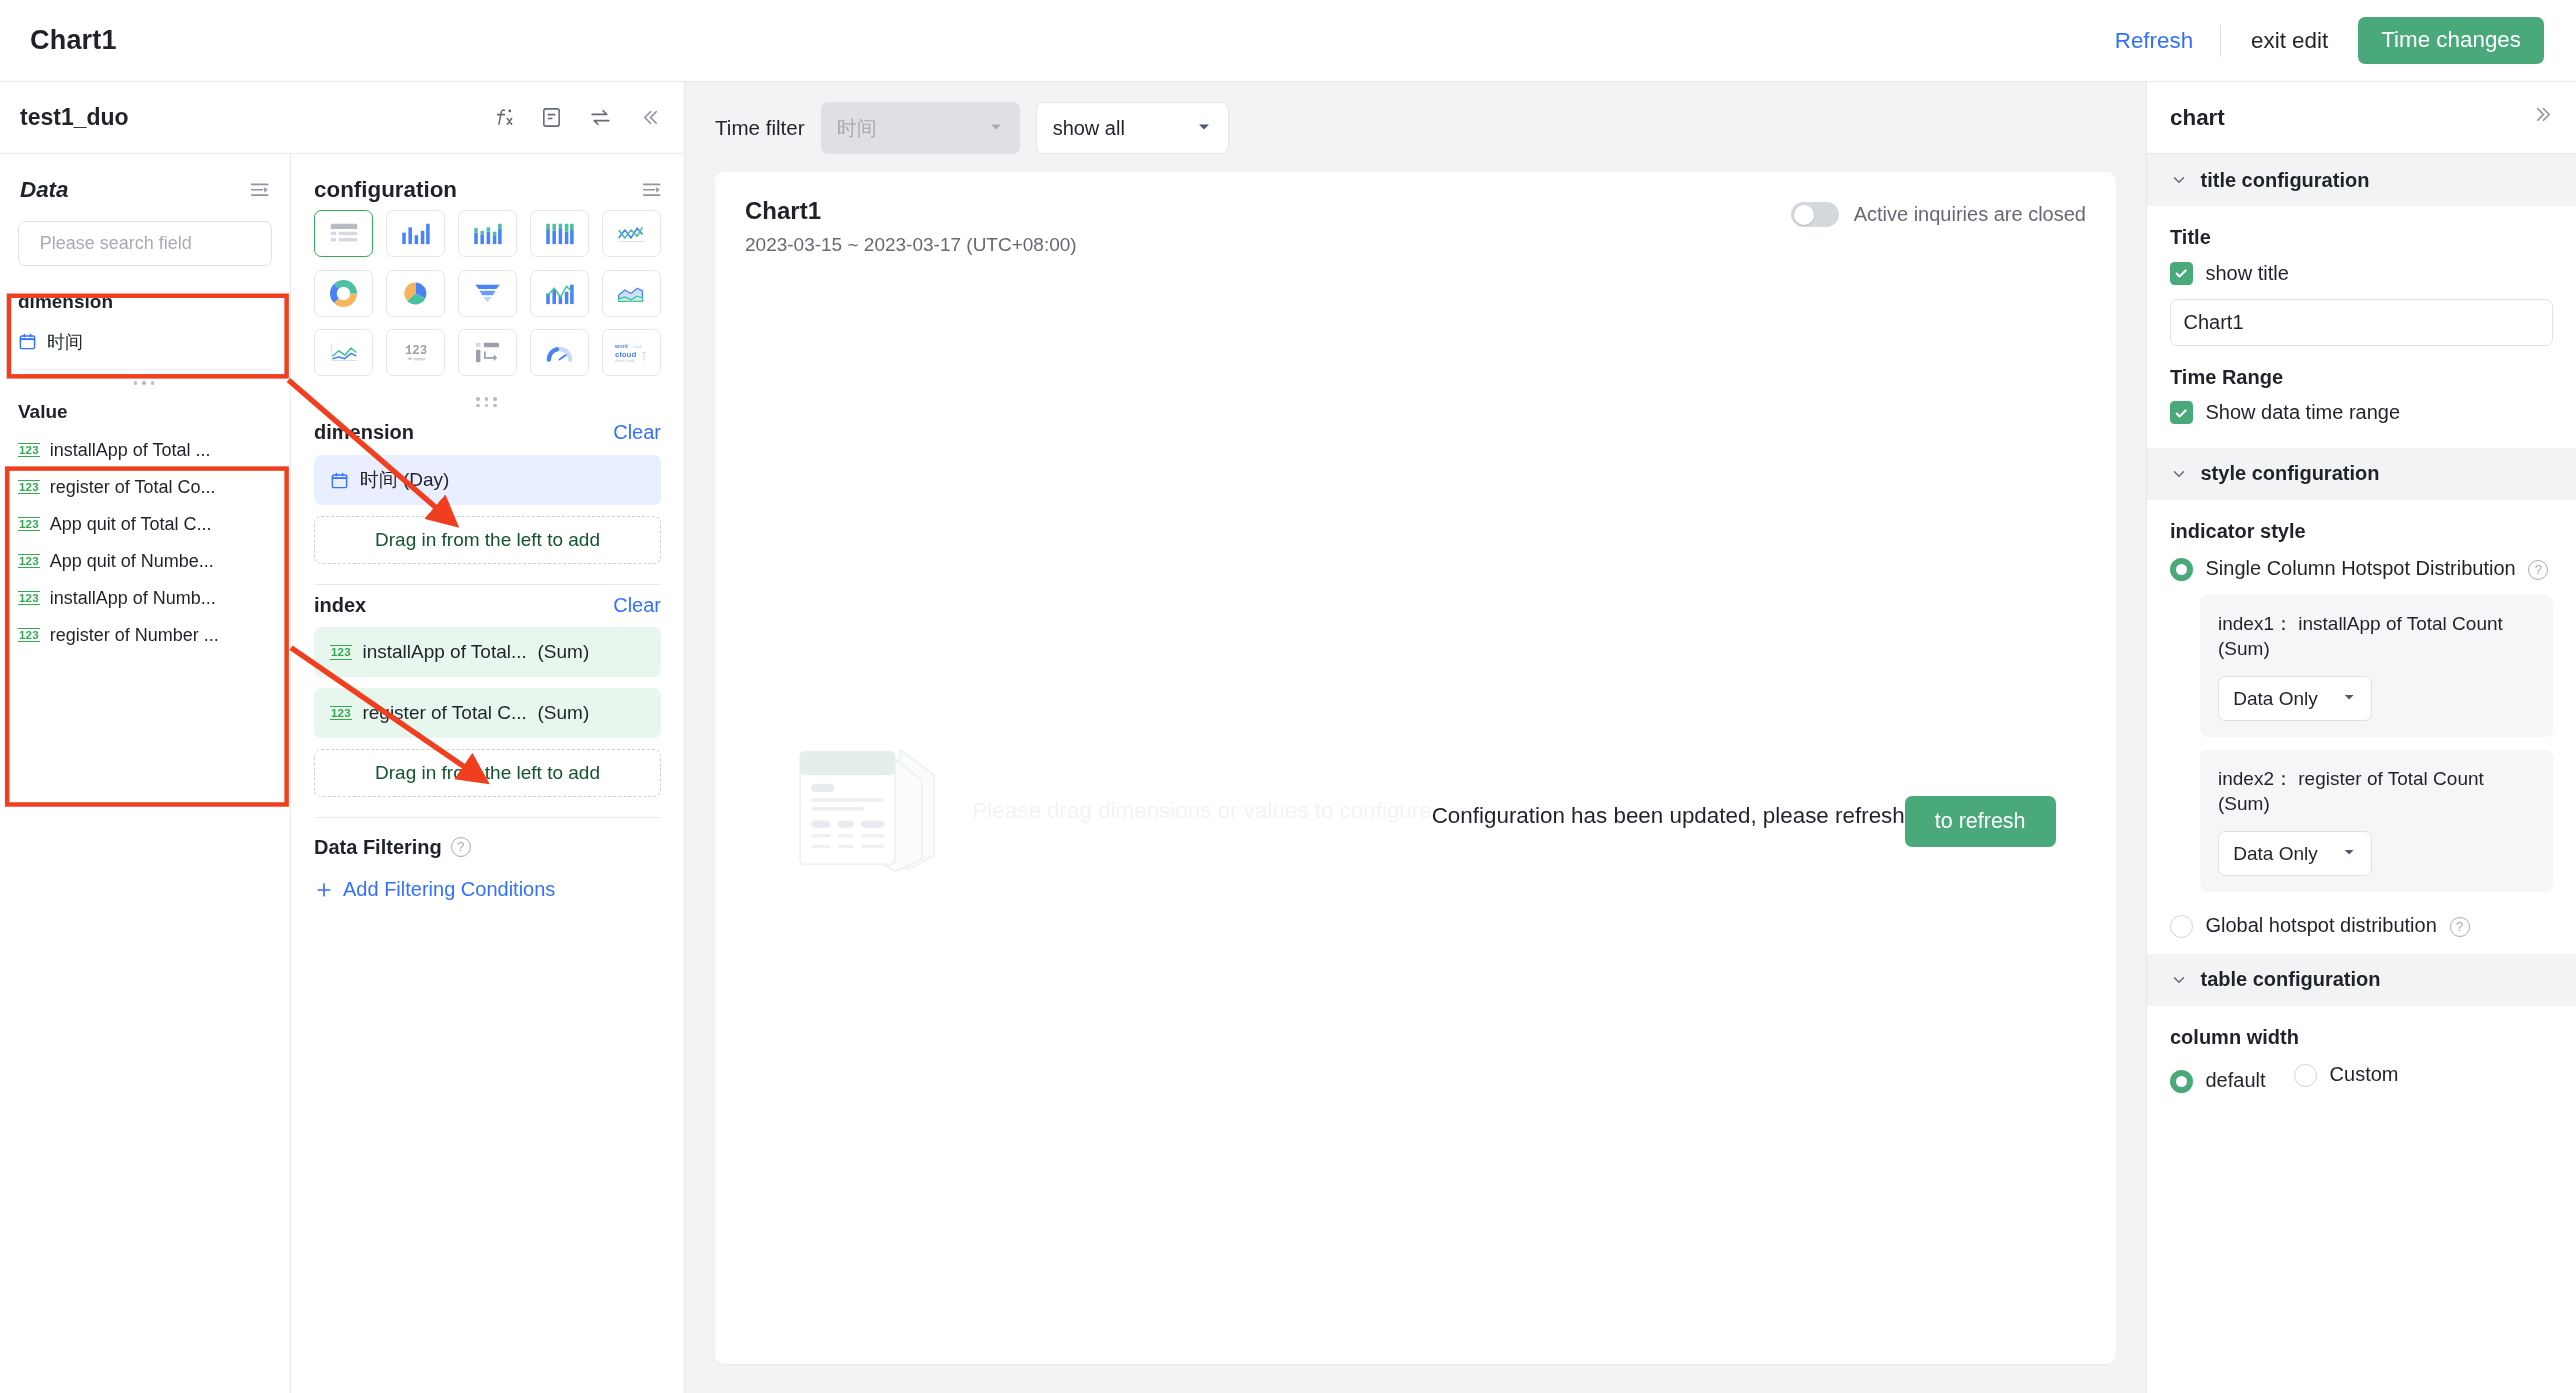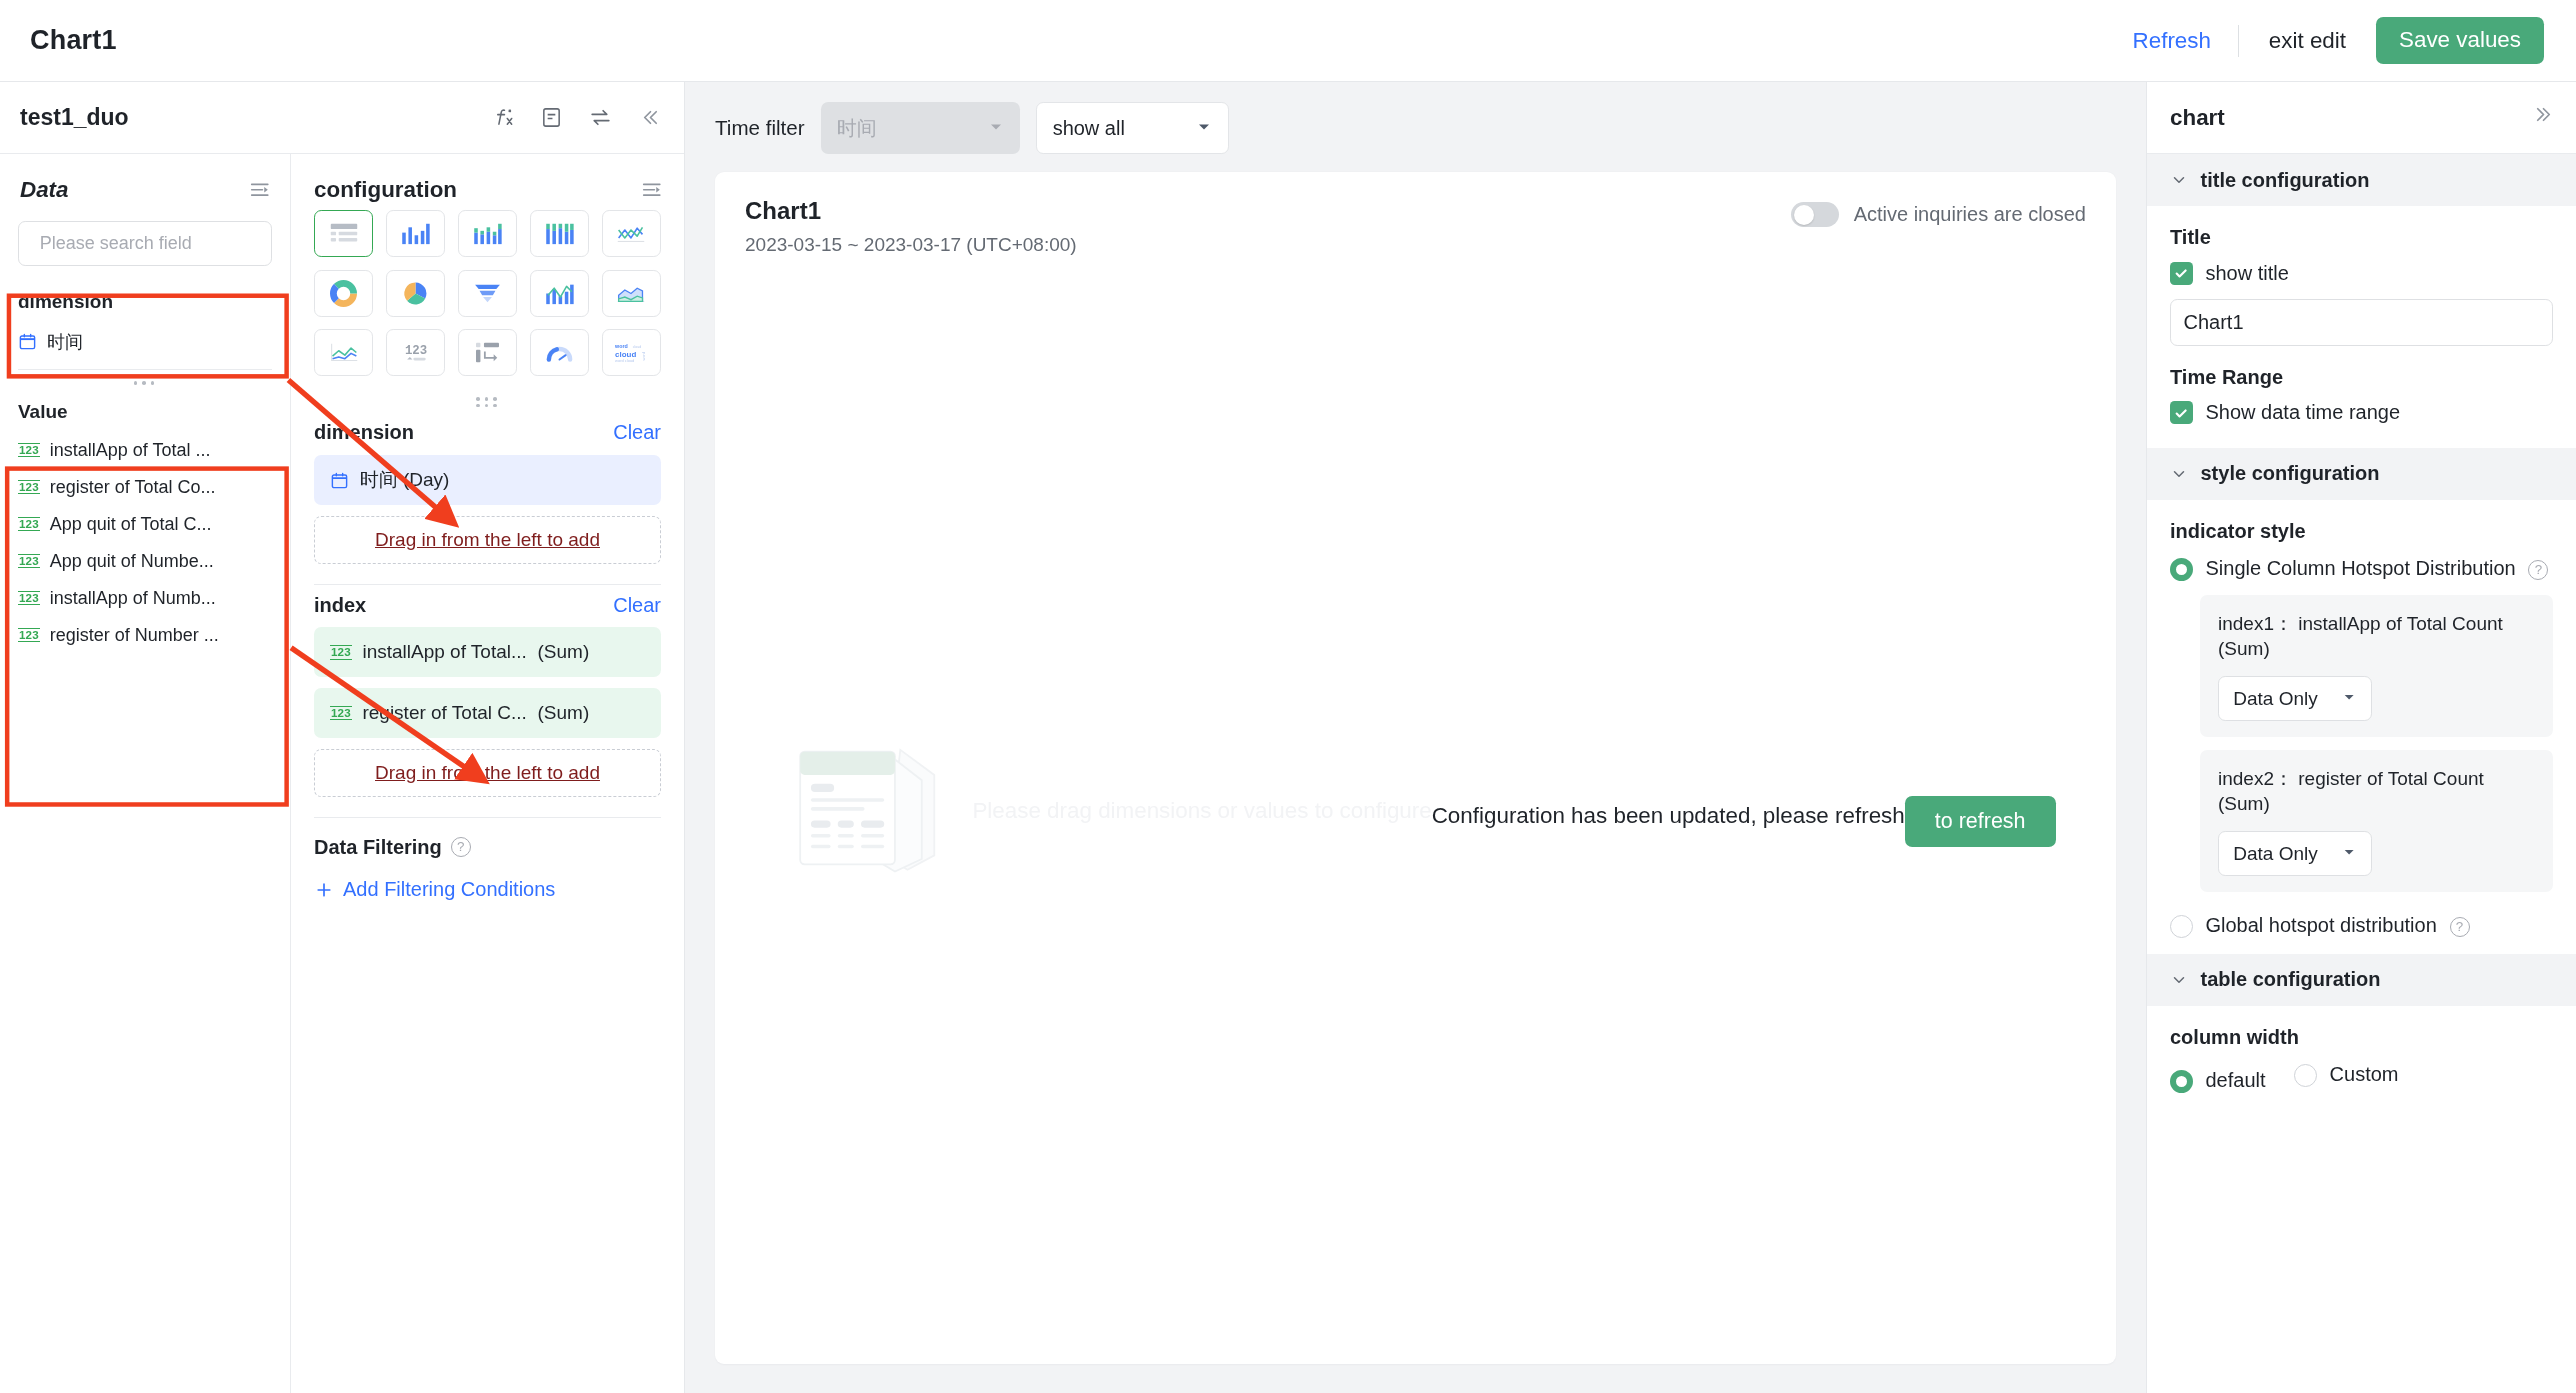--- a/index.html
+++ b/index.html
@@ -167,21 +167,21 @@
     border-radius: 7.2px; display: flex; align-items: center; gap: 10.7px;
     padding: 0 16px; font-size: 19px; color: #1f2329;
     white-space: nowrap; overflow: hidden; cursor: grab;
   }
   .pill.dim { background: #eaefff; }
   .pill.idx { background: #e8f7ee; }
   .dropzone {
     margin: 0 23px 0 23px; height: 48px;
     border: 0.9px dashed #c9cdd4; border-radius: 7.2px;
     display: flex; align-items: center; justify-content: center;
-    font-size: 19px; color: #7f1d1d; cursor: pointer; text-decoration: underline;
+    font-size: 19px; color: #14532d; cursor: pointer;
   }
   .sec-div { height: 0.9px; background: #e9ebee; margin: 20px 23px 0 23px; }
 
   .filter-head { display: flex; align-items: center; gap: 9px; padding: 18px 23px 7.2px 23px; }
   .filter-head .nm { font-size: 20px; font-weight: 700; color: #1f2329; }
   .qmark {
     width: 20px; height: 20px; border-radius: 50%;
     border: 1.3px solid #a8abb2; color: #a8abb2;
     font-size: 13.4px; display: inline-flex; align-items: center; justify-content: center;
     cursor: pointer; line-height: 1;
@@ -325,21 +325,21 @@
 <body>
 
 <div id="app">
 
   <div class="topbar">
     <div class="topbar-title">Chart1</div>
     <div class="topbar-right">
       <div class="link-btn">Refresh</div>
       <div class="vdiv"></div>
       <div class="text-btn">exit edit</div>
-      <button class="primary-btn">Save values</button>
+      <button class="primary-btn">Time changes</button>
     </div>
   </div>
 
   <div class="body">
 
     <div class="left-wrap">
 
       <div class="ds-header">
         <div class="ds-name">test1_duo</div>
         <div class="ds-icons">

